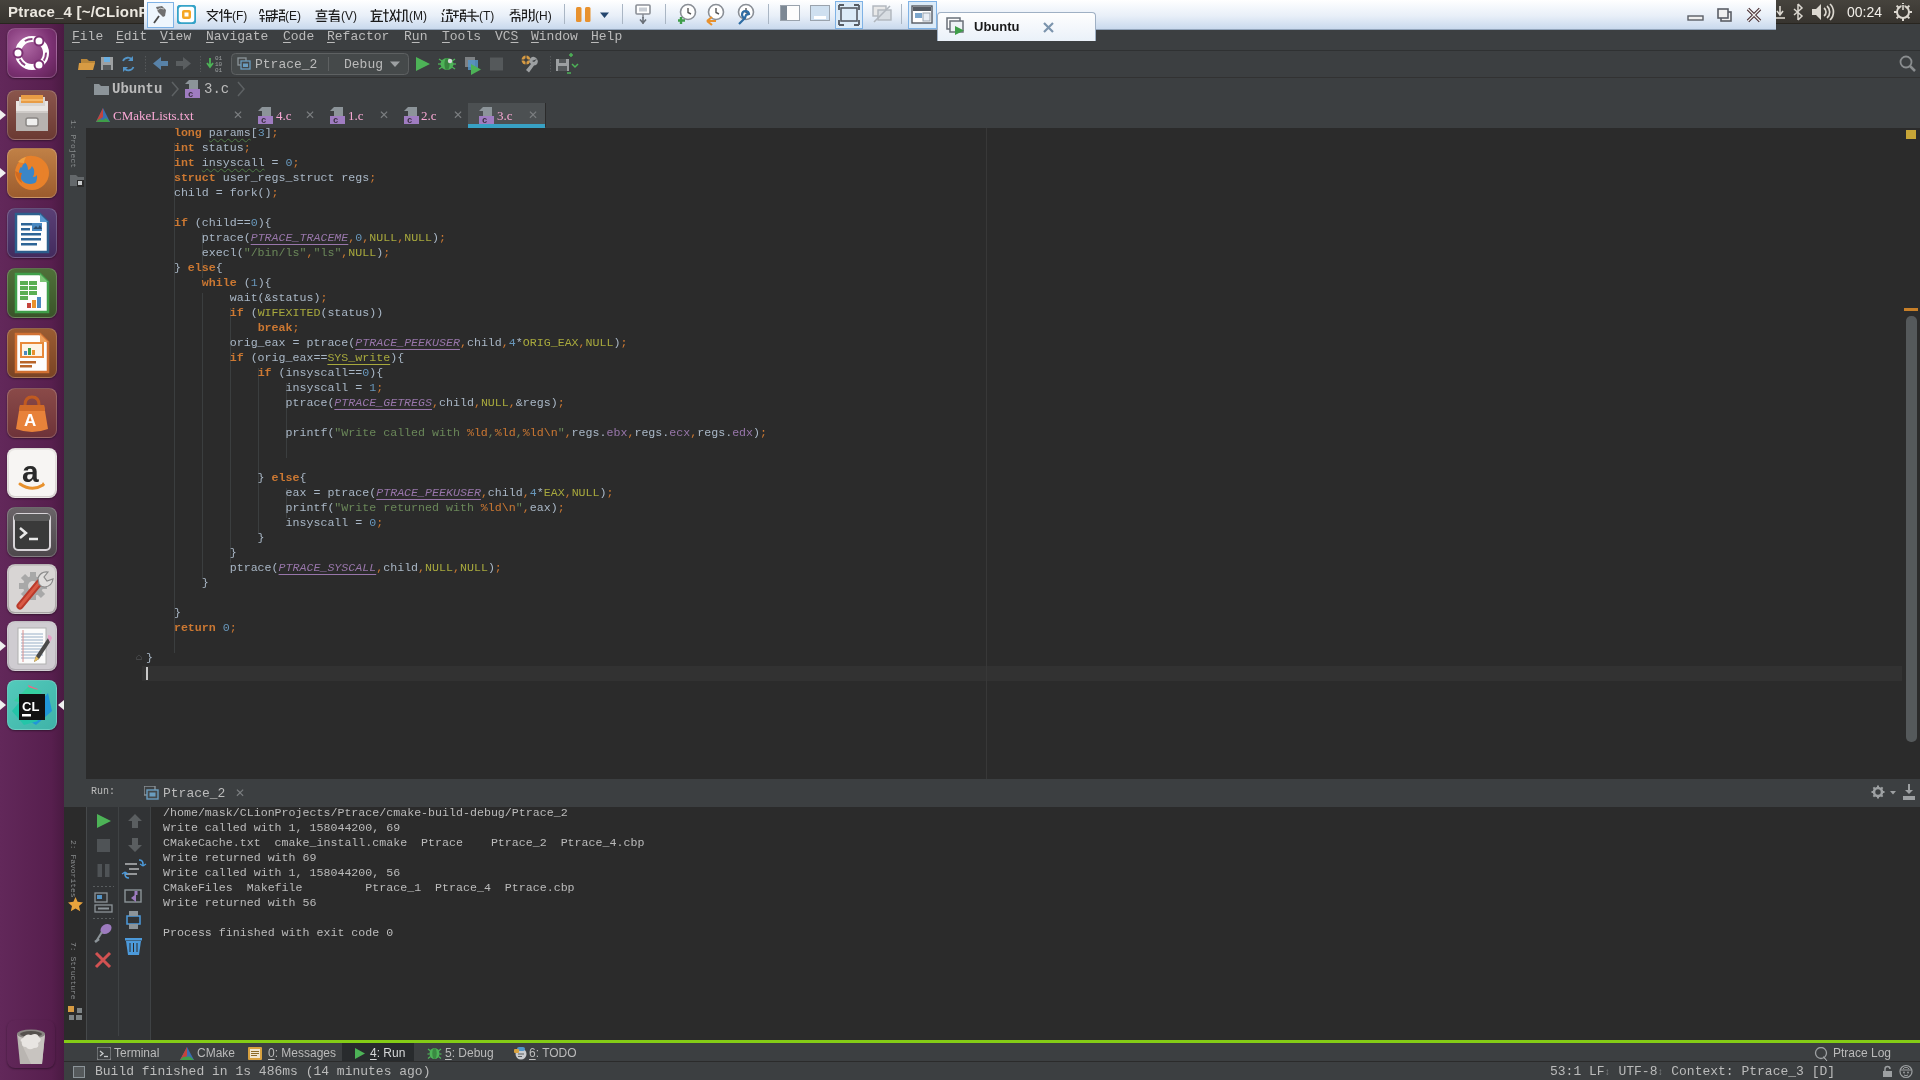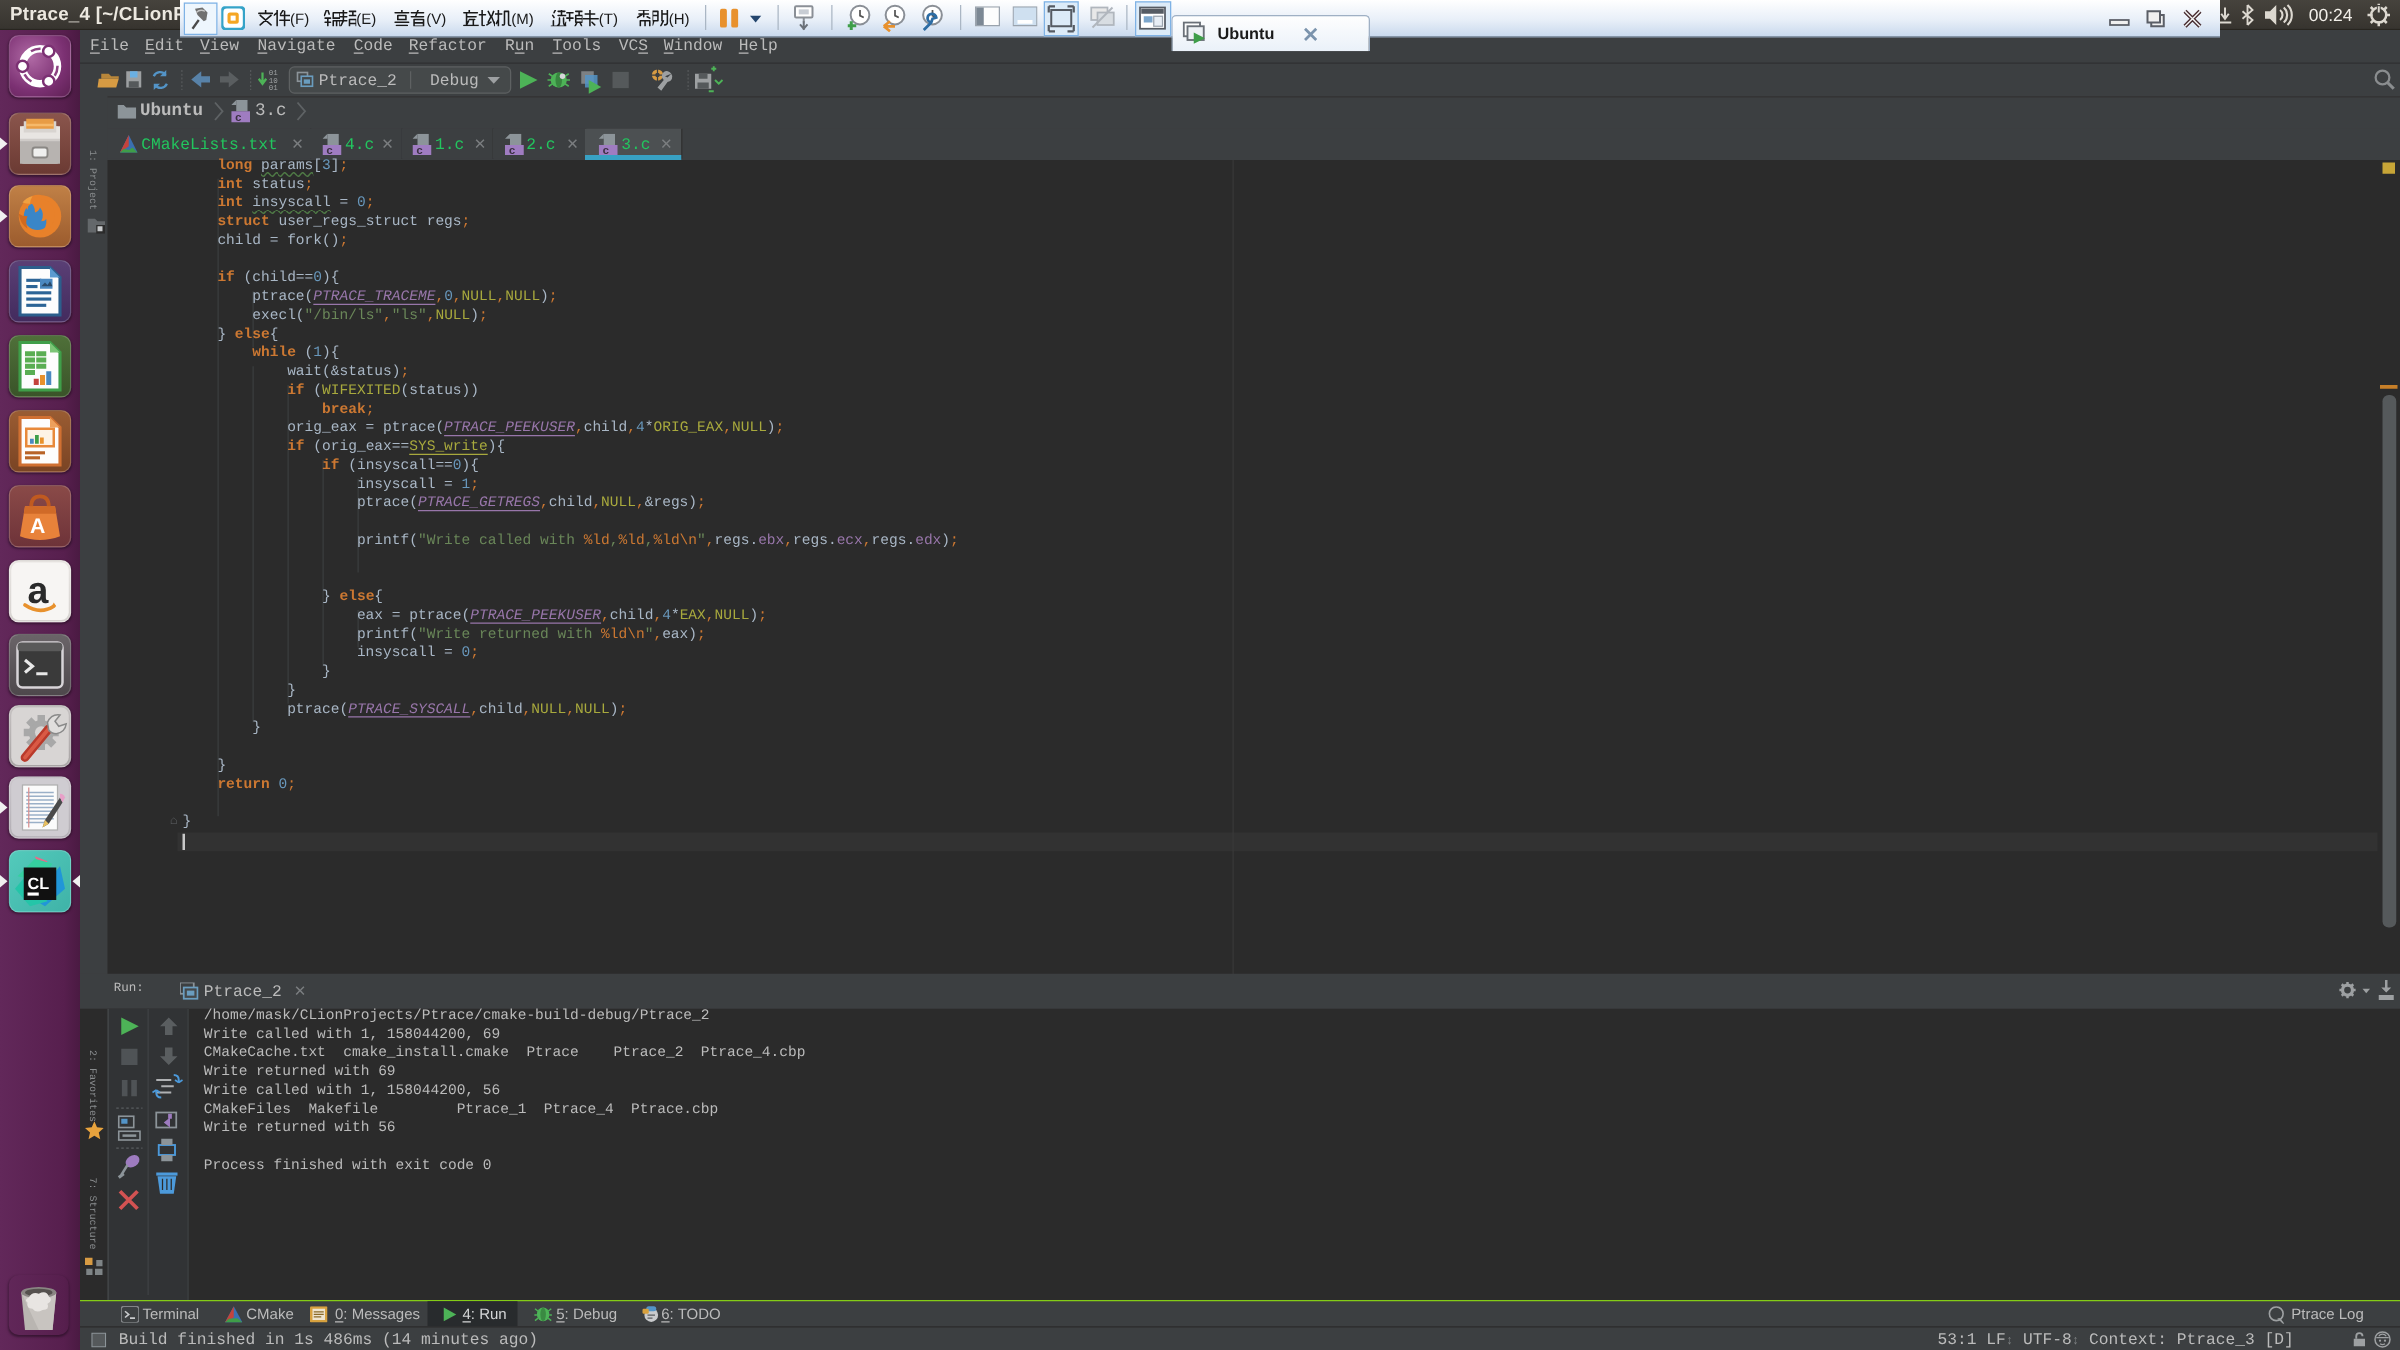--- a/index.html
+++ b/index.html
@@ -17,21 +17,21 @@
 .rarrow{position:absolute;left:58px;width:0;height:0;border-top:5px solid transparent;border-bottom:5px solid transparent;border-right:6px solid #f0f0f0;}
 
 #ide{left:64px;top:24px;width:1856px;height:1056px;background:#3C3F41;}
 #menrow{left:2px;top:0px;height:26px;font-family:"Liberation Mono",monospace;font-size:13px;color:#bbbbbb;}
 .mi{position:absolute;top:5px;}
 .mi u{text-decoration:underline;text-underline-offset:2px;}
 #toolrow{left:0px;top:26px;width:1856px;height:26px;border-bottom:1px solid #323232;border-top:1px solid #2f3132;}
 #crumbs{left:0px;top:52px;width:1856px;height:27px;}
 #tabrow{left:22px;top:79px;width:1834px;height:25px;background:#3C3F41;}
 .tab{position:absolute;top:0;height:24px;background:#3C3F41;border-right:1px solid #2b2b2b;}
-.tab .tt{position:absolute;top:5px;font-family:Liberation Mono, monospace;font-size:13px;color:#22c55e;white-space:pre;}
+.tab .tt{position:absolute;top:5px;font-family:Liberation Serif, serif;font-size:13px;color:#f9a8d4;white-space:pre;}
 .tab .tx{position:absolute;top:5px;color:#7b7e80;font-size:12px;}
 
 #stripeL{left:0;top:52px;width:22px;height:964px;background:#3C3F41;}
 #editor{left:22px;top:104px;width:1834px;height:675px;background:#2B2B2B;}
 #gutter{position:absolute;left:0;top:0;width:55px;height:675px;background:#313335;border-right:1px solid #55585a;}
 #gutnums{position:absolute;left:0;top:-3px;width:24px;text-align:right;font-family:"Liberation Mono",monospace;font-size:11.63px;line-height:15px;color:#606366;white-space:pre;}
 #code{position:absolute;left:60px;top:-3px;font-family:"Liberation Mono",monospace;font-size:11.63px;line-height:15px;color:#A9B7C6;white-space:pre;}
 #caretline{position:absolute;left:56px;top:538px;width:1760px;height:15px;background:#323232;}
 .k{color:#CC7832;font-weight:bold;}
 .n{color:#6897BB;}
@@ -43,21 +43,21 @@
 .d{color:#9876AA;margin-top:20px;}
 .c{color:#CC7832;}
 .w{text-decoration:underline wavy #4E7A45 1px;text-underline-offset:2px;}
 .ig{position:absolute;width:1px;background:#3b3e3f;}
 
 #runhdr{left:0;top:755px;width:1856px;height:28px;background:#3C3F41;}
 #runpanel{left:0;top:783px;width:1856px;height:233px;background:#2B2B2B;}
 #runtb{position:absolute;left:22px;top:0;width:64px;height:233px;background:#313335;border-left:1px solid #46494b;}
 #console{position:absolute;left:99px;top:-2px;font-family:"Liberation Mono",monospace;font-size:11.63px;line-height:15px;color:#BBBBBB;white-space:pre;}
 
-#twbar{left:0;top:1016px;width:1856px;height:21px;background:#3C3F41;border-top:1px solid #84cc16;}
+#twbar{left:0;top:1016px;width:1856px;height:21px;background:#3C3F41;border-top:3px solid #84cc16;}
 .twi{position:absolute;top:3px;font-family:"Liberation Sans",sans-serif;font-size:12px;color:#bbbbbb;white-space:pre;}
 .twi u{text-underline-offset:2px;}
 #statbar{left:0;top:1037px;width:1856px;height:19px;background:#3C3F41;border-top:1px solid #2b2b2b;font-family:"Liberation Mono",monospace;font-size:13px;color:#bbbbbb;}
 
 #vmtb{left:144px;top:0;width:1632px;height:29px;background:linear-gradient(#ffffff,#e8eff8 55%,#c9d9ed);border-bottom:1px solid #93a5bb;}
 .vsep{position:absolute;top:4px;width:1px;height:20px;background:#aab6c4;}
 .cjk{display:inline-block;vertical-align:-2px;}
 </style>
 </head>
 <body>

